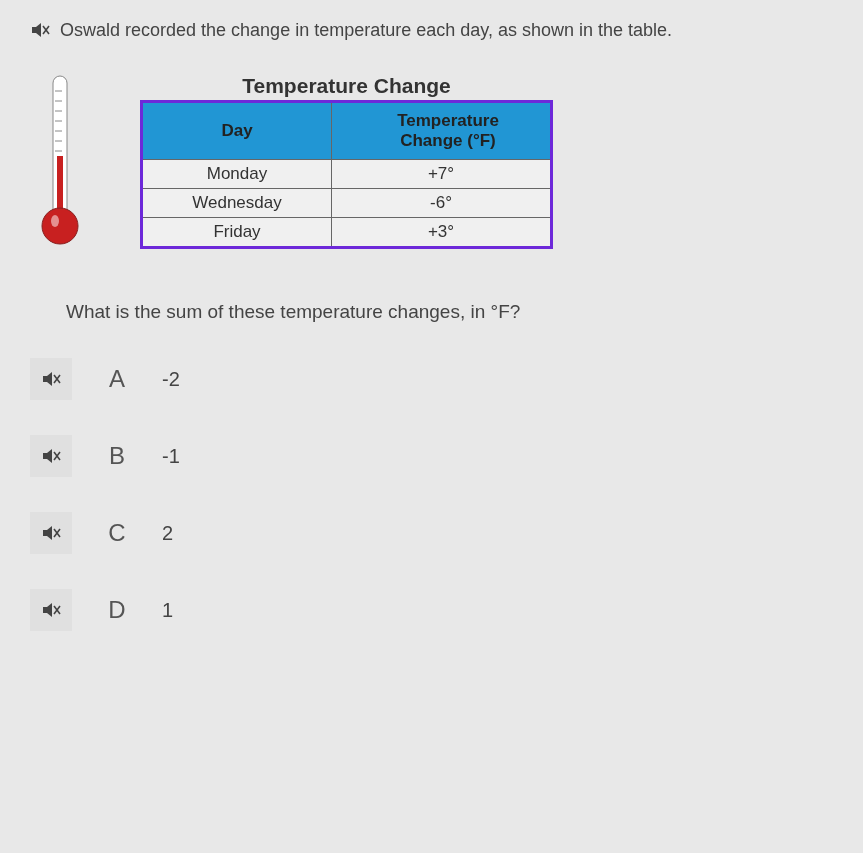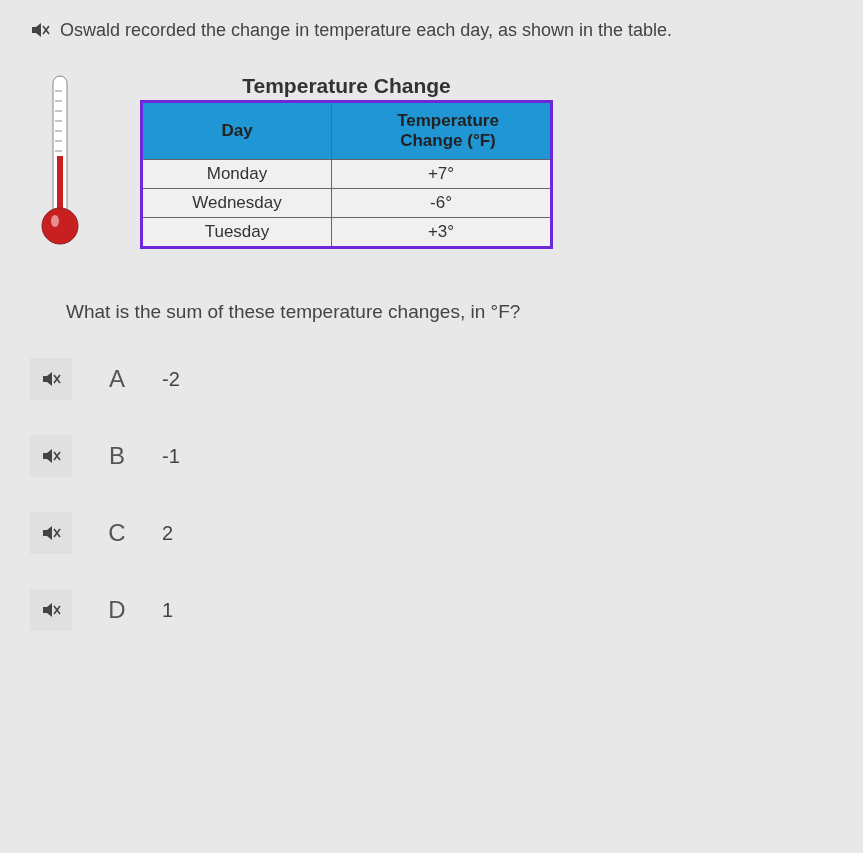--- a/index.html
+++ b/index.html
@@ -157,21 +157,21 @@
       <tbody>
         <tr>
           <td>Monday</td>
           <td>+7°</td>
         </tr>
         <tr>
           <td>Wednesday</td>
           <td>-6°</td>
         </tr>
         <tr>
-          <td>Tuesday</td>
+          <td>Friday</td>
           <td>+3°</td>
         </tr>
       </tbody>
     </table>
   </div>
 </div>
 
 <div class="sub-question">What is the sum of these temperature changes, in °F?</div>
 
 <div class="answer-choice">

